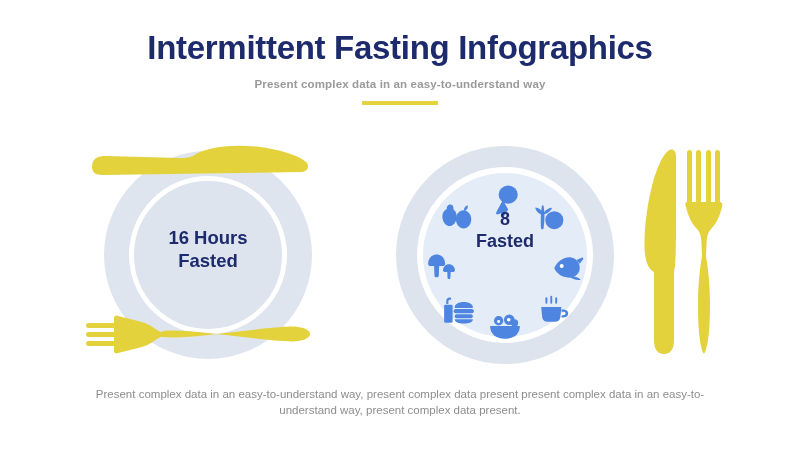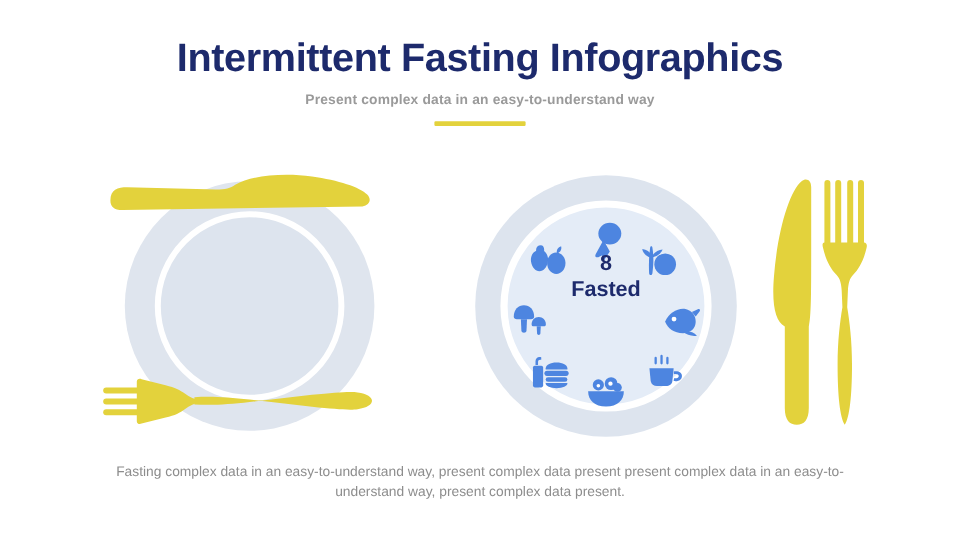--- a/index.html
+++ b/index.html
@@ -172,20 +172,24 @@
     <div id="title">Intermittent Fasting Infographics</div>
     <div id="subtitle">Present complex data in an easy-to-understand way</div>
     <div id="divider"></div>
   </div>
 
   <div id="left-plate-block" class="plate-block">
 
     <div id="left-plate-outer"></div>
     <div id="left-plate-ring"></div>
 
+    <div id="left-plate-label">
+      <div>16 Hours</div>
+      <div>Fasted</div>
+    </div>
   </div>
 
   <div id="knife-horizontal" class="cutlery">
     <svg viewBox="0 0 226 40" xmlns="http://www.w3.org/2000/svg">
       <path d="M8 22 C8 13 14 11 22 11 L96 13 C104 13 108 12 112 9 C126 1 152 -1 176 2 C198 5 216 11 222 17 C226 21 224 26 218 27 L18 30 C11 30 8 27 8 22 Z" fill="#e3d23c"></path>
     </svg>
   </div>
 
   <div id="fork-horizontal" class="cutlery">
     <svg viewBox="0 0 226 46" xmlns="http://www.w3.org/2000/svg">
@@ -311,15 +315,15 @@
       <g fill="#e3d23c">
         <rect x="3" y="6" width="5" height="56" rx="2.5"></rect>
         <rect x="12" y="6" width="5" height="56" rx="2.5"></rect>
         <rect x="22" y="6" width="5" height="56" rx="2.5"></rect>
         <rect x="31" y="6" width="5" height="56" rx="2.5"></rect>
         <path d="M3 58 L36 58 C38 58 39 60 38 63 C36 72 32 80 27 85 C24 88 23 92 22.6 98 L22 112 C24 124 26 140 26 160 C26 186 24 204 20 210 C16 204 14 186 14 160 C14 140 16 124 18 112 L17.4 98 C17 92 16 88 13 85 C8 80 4 72 2 63 C1 60 1.4 58 3 58 Z"></path>
       </g>
     </svg>
   </div>
 
-  <div id="footer">Fasting complex data in an easy-to-understand way, present complex data present present complex data in an easy-to-understand way, present complex data present.</div>
+  <div id="footer">Present complex data in an easy-to-understand way, present complex data present present complex data in an easy-to-understand way, present complex data present.</div>
 
 </div>
 
 </body></html>

